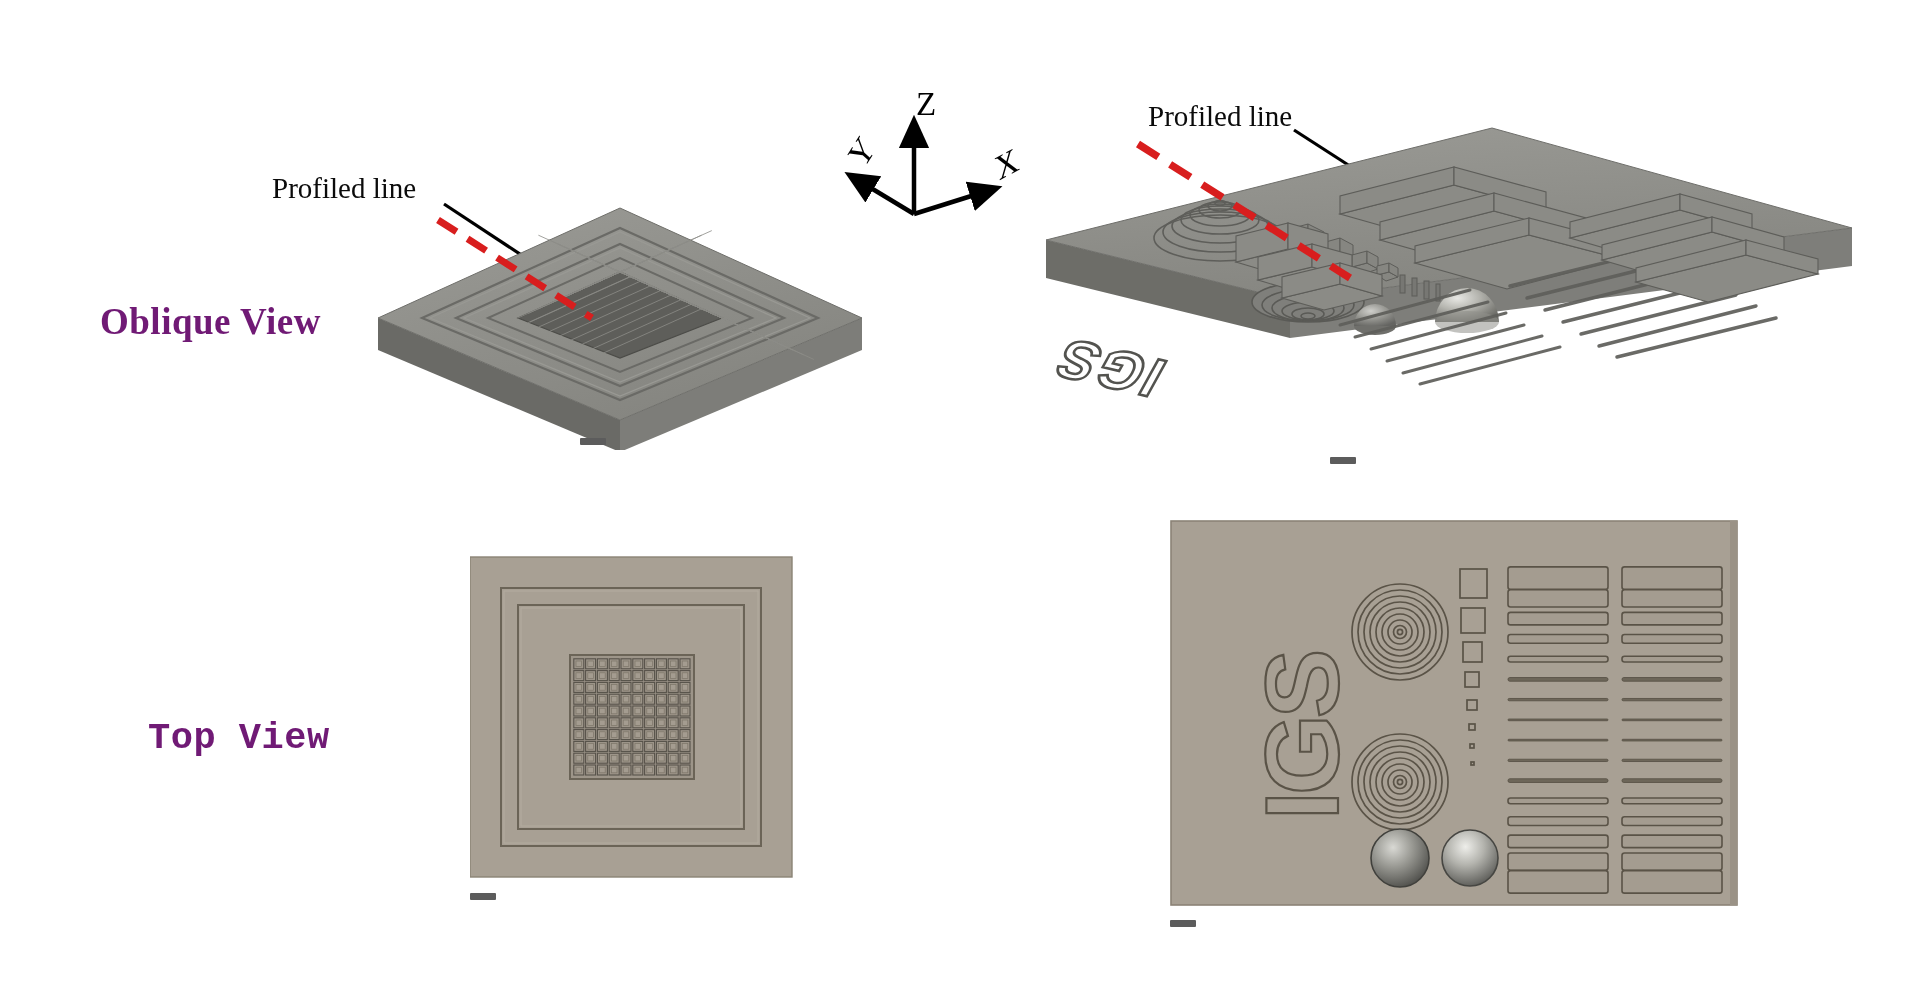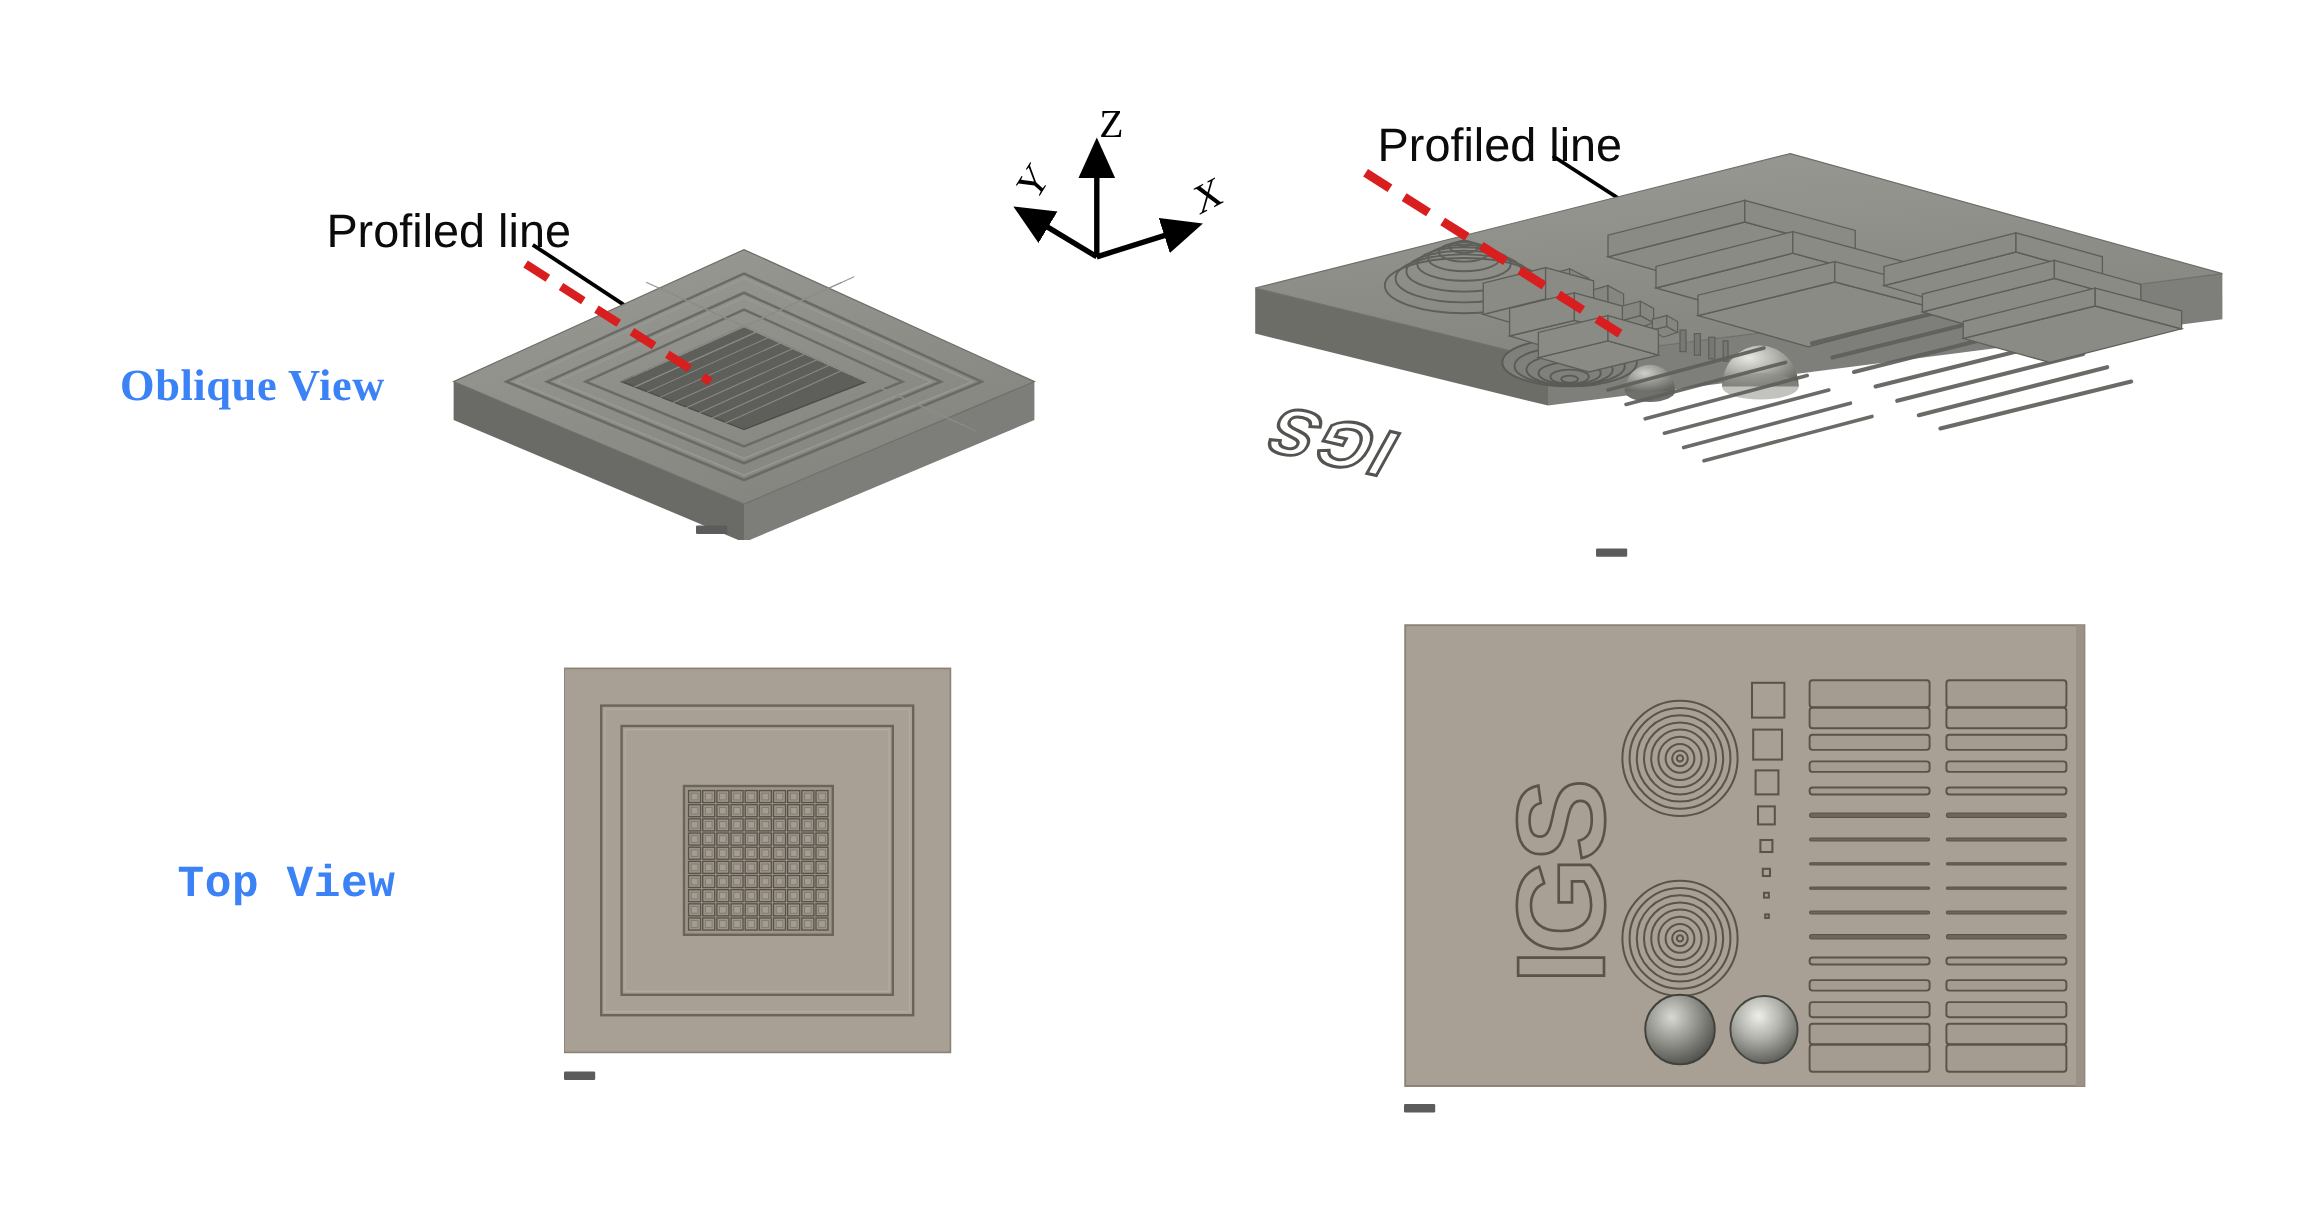--- a/index.html
+++ b/index.html
@@ -16,32 +16,32 @@
     background: #ffffff;
     overflow: hidden;
   }
 
   
   .row-label {
     position: absolute;
     font-family: "Liberation Serif", "DejaVu Serif", serif;
     font-weight: bold;
     font-size: 37px;
-    color: #3b82f6;
+    color: #701a75;
     letter-spacing: 0.5px;
     white-space: nowrap;
   }
   #label-oblique { left: 100px; top: 300px; }
   #label-top     { left: 148px; top: 717px; font-family: Liberation Mono, monospace; }
 
   
   .callout-text {
     position: absolute;
-    font-family: Liberation Sans, sans-serif;
-    font-size: 39px;
+    font-family: Liberation Serif, serif;
+    font-size: 29px;
     color: #0b0b0b;
     white-space: nowrap;
     text-align: center;
   }
   #callout-left  { left: 272px; top: 172px; }
   #callout-right { left: 1148px; top: 100px; }
   .callout-arrow { position: absolute; pointer-events: none; }
 
   
   #axis-triad { position: absolute; left: 832px; top: 86px; width: 220px; height: 150px; }

